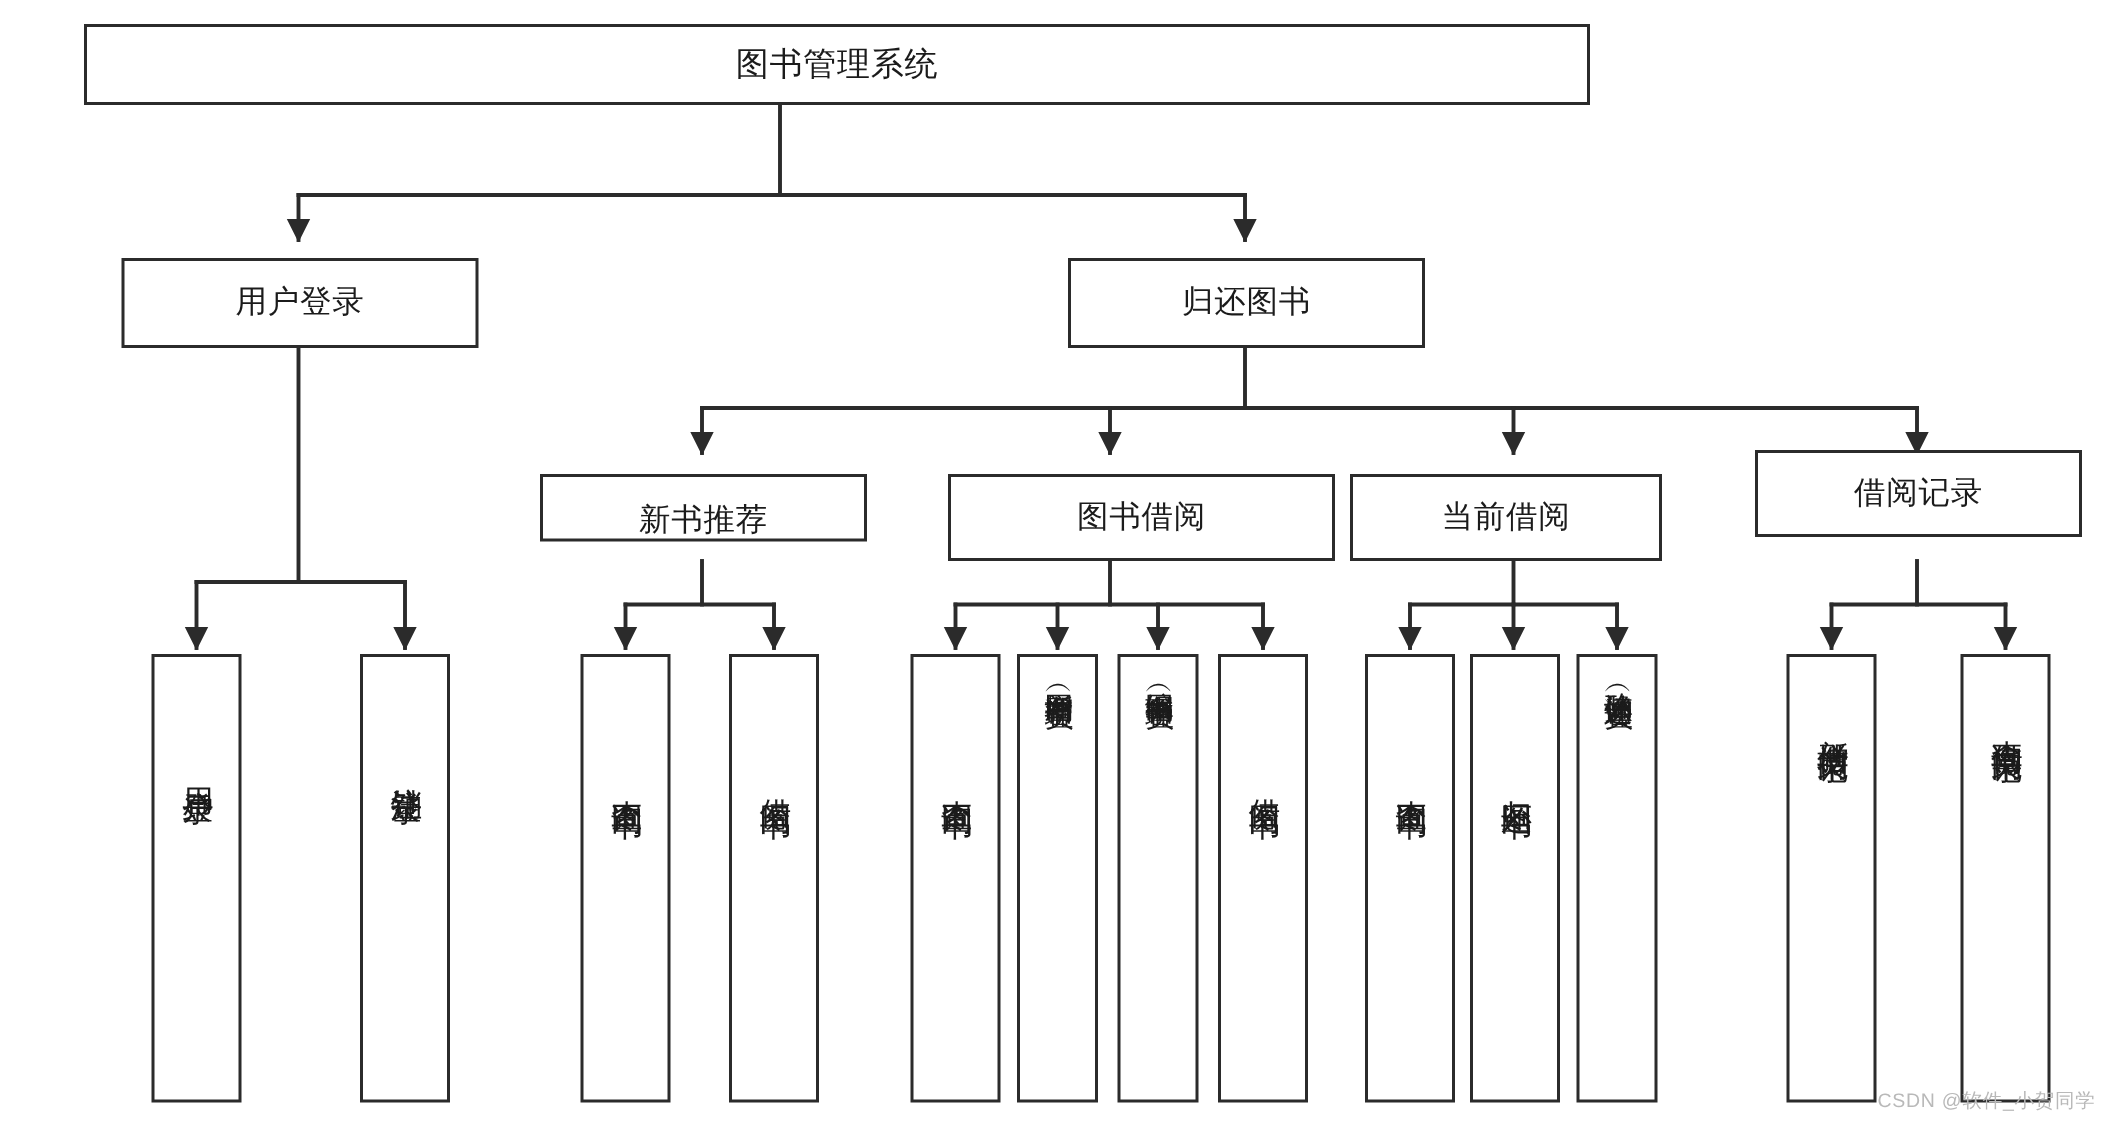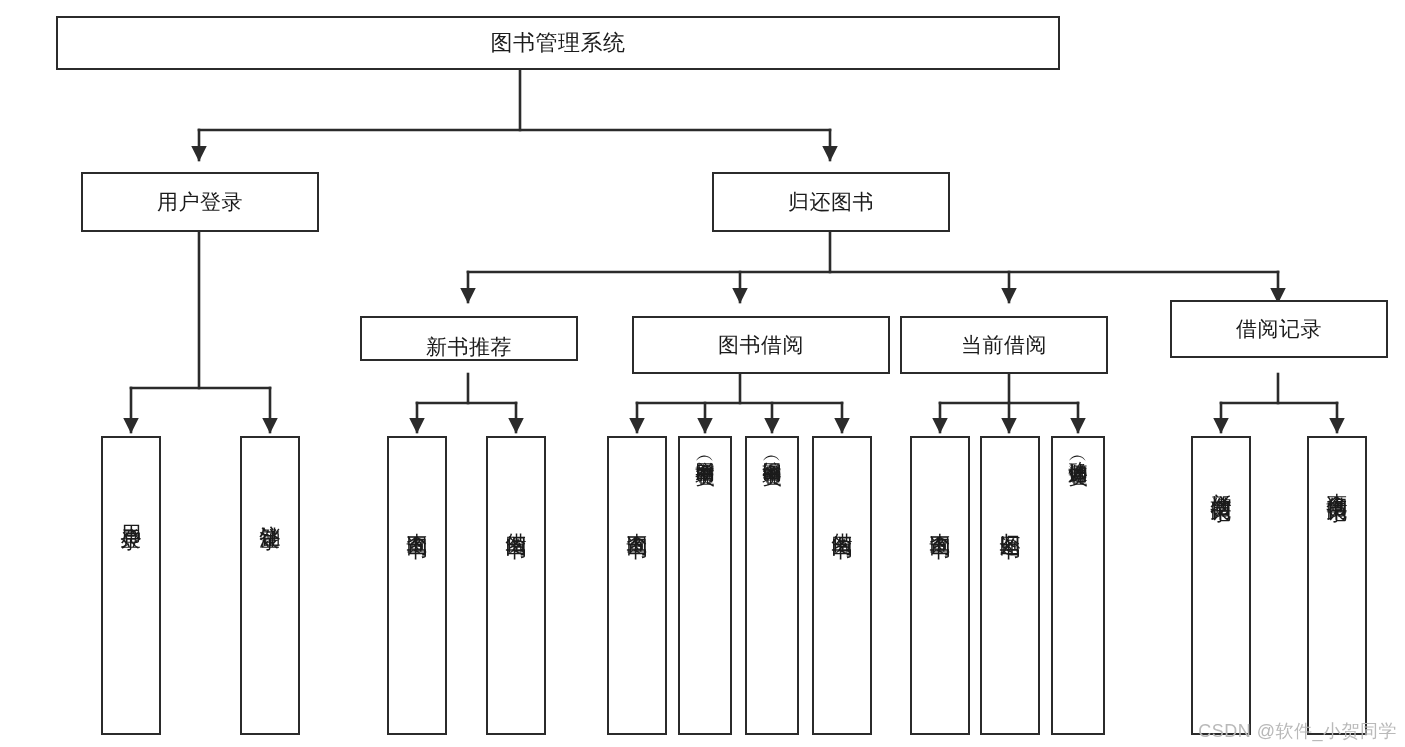--- a/index.html
+++ b/index.html
@@ -66,21 +66,21 @@
     white-space: nowrap;
   }
   .node.vert.narrow .node-label {
     font-size: 19px;
     letter-spacing: 1px;
   }
   #watermark {
     position: absolute;
     right: 8px;
     bottom: 4px;
-    font-size: 18px;
+    font-size: 13px;
     color: #b9b9b9;
     letter-spacing: 0.5px;
     z-index: 5;
     white-space: nowrap;
     font-family: "Liberation Sans", "DejaVu Sans", sans-serif;
   }
 </style>
 </head>
 <body>
 

